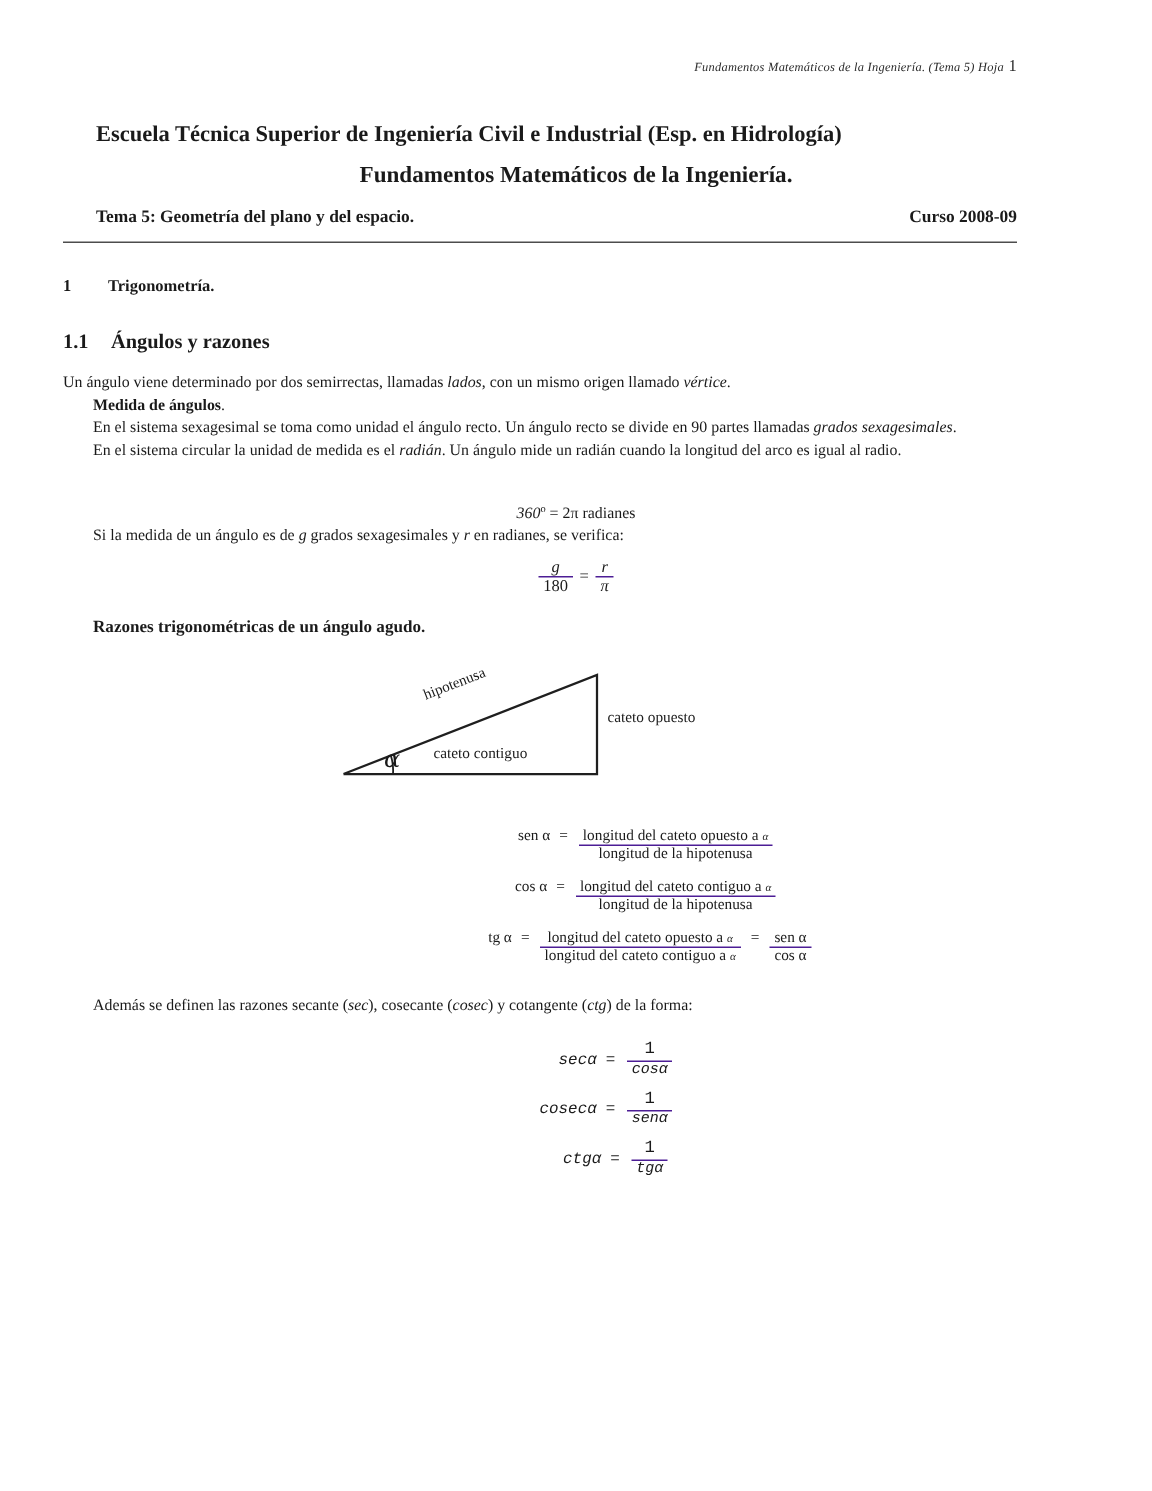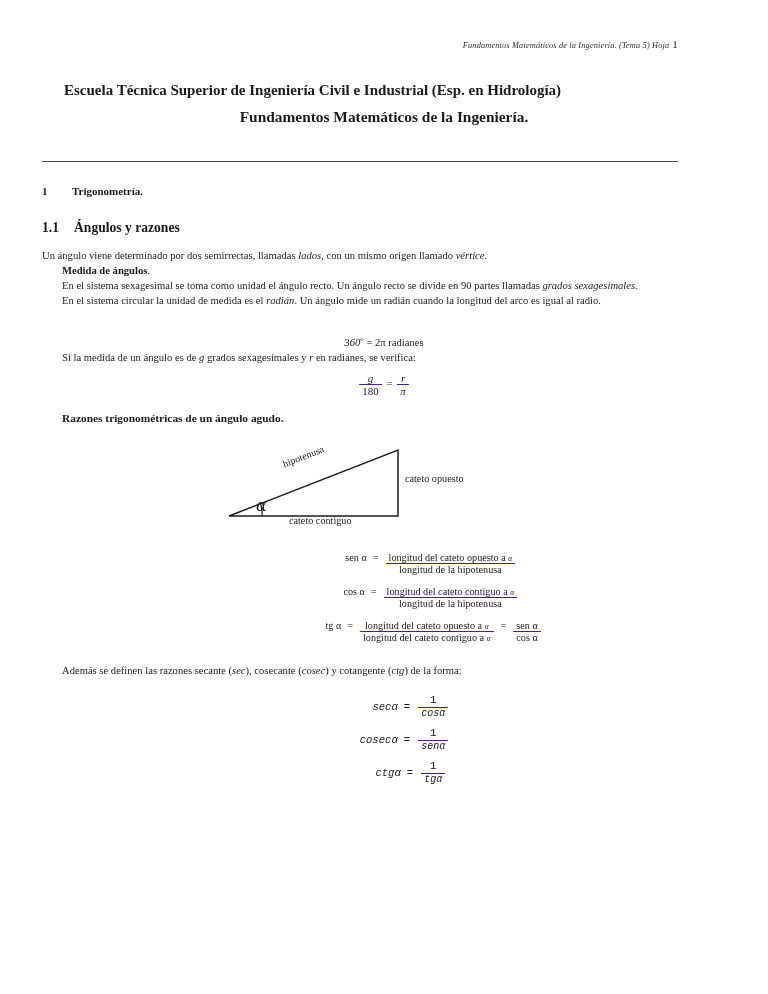--- a/index.html
+++ b/index.html
@@ -229,40 +229,44 @@
     white-space: nowrap;
   }
   .lbl-hip {
     left: 71px;
     top: 25px;
     transform: rotate(-21.2deg);
     transform-origin: left top;
     font-size: 10px;
   }
   .lbl-op { left: 195px; top: 39px; }
-  .lbl-cont { left: 79px; top: 81px; text-align: center; }
+  .lbl-cont { left: 79px; top: 63px; text-align: center; }
   .lbl-alpha {
     left: 46px;
     top: 62px;
     font-size: 16px;
     font-style: italic;
     font-family: "DejaVu Serif", serif;
   }
 </style>
 </head>
 <body>
 
 <div class="page">
 
   <div class="runhead">
     <span>Fundamentos Matemáticos de la Ingeniería. (Tema 5) Hoja</span><span class="pageno">1</span>
   </div>
 
   <div class="inst">Escuela Técnica Superior de Ingeniería Civil e Industrial (Esp. en Hidrología)</div>
   <div class="maintitle">Fundamentos Matemáticos de la Ingeniería.</div>
+  <div class="temaline">
+    <span>Tema 5: Geometría del plano y del espacio.</span>
+    <span>Curso 2008-09</span>
+  </div>
   <div class="rule"></div>
 
   <div class="h1">
     <span class="num">1</span><span>Trigonometría.</span>
   </div>
   <div class="h2">
     <span class="num">1.1</span><span>Ángulos y razones</span>
   </div>
 
   <div class="body">

